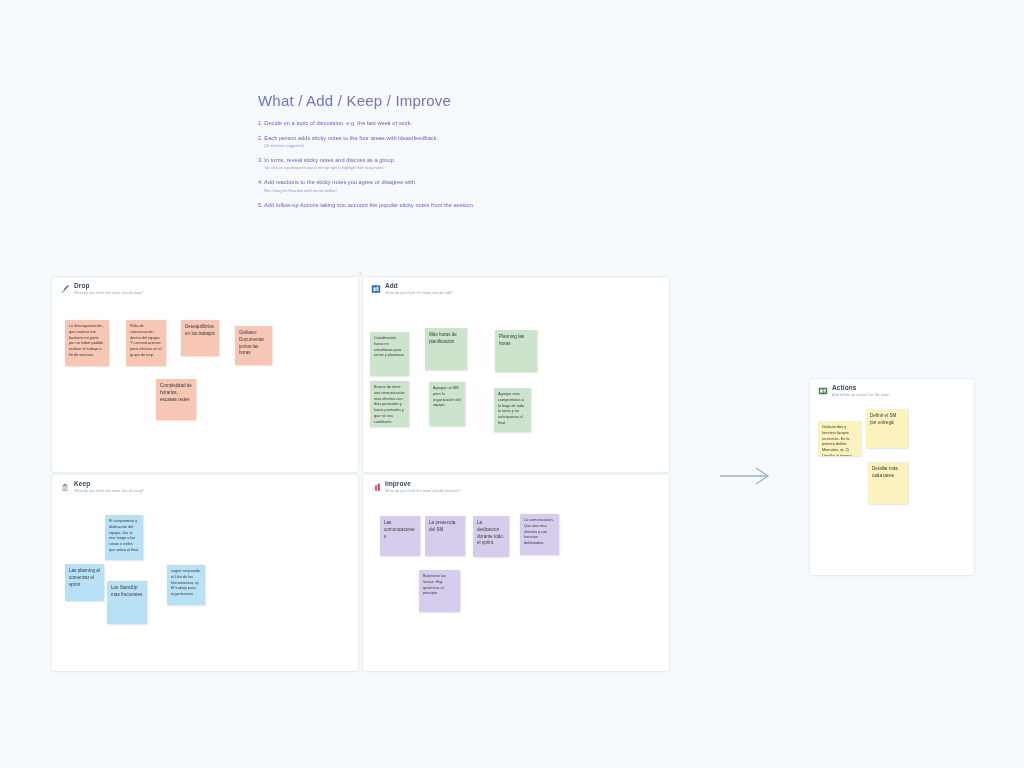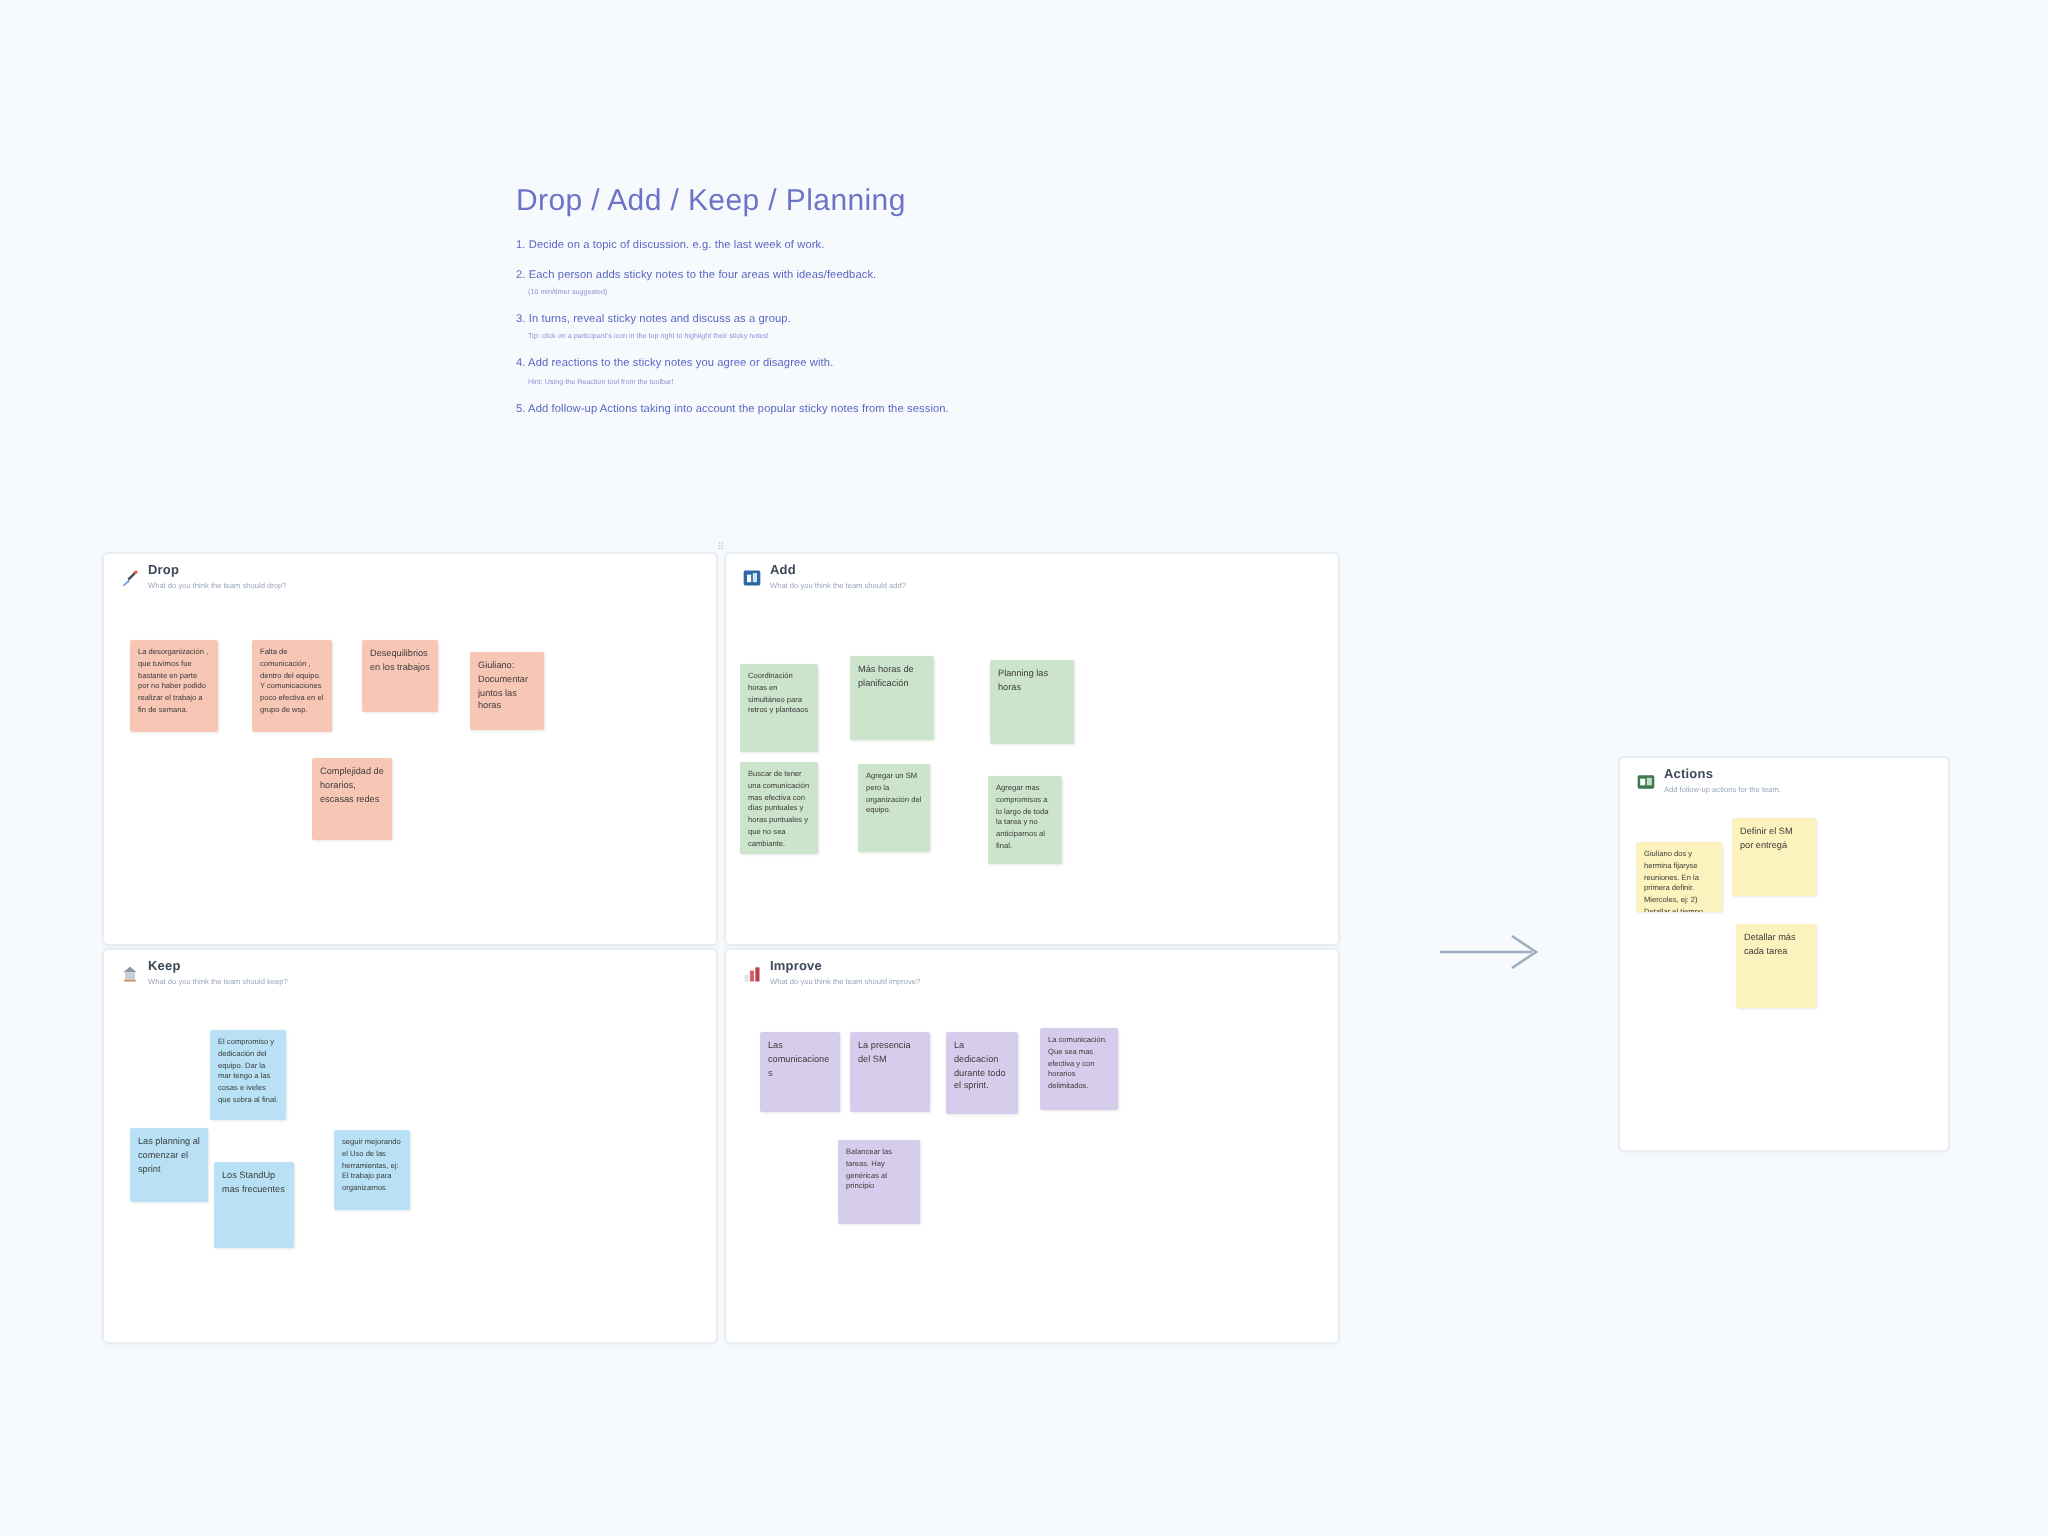--- a/index.html
+++ b/index.html
@@ -143,21 +143,21 @@
     width: 56px;
     height: 20px;
   }
 </style>
 </head>
 <body>
 
 <div id="root">
 
   <div class="instructions">
-    <div class="board-title">Drop / Add / Keep / Planning</div>
+    <div class="board-title">What / Add / Keep / Improve</div>
     <ul class="steps" id="steps-list">
         <li class="step">
           <span class="step-main">1. Decide on a topic of discussion. e.g. the last week of work.</span>
         </li>
         <li class="step">
           <span class="step-main">2. Each person adds sticky notes to the four areas with ideas/feedback.</span>
           <span class="step-sub">(10 min/timer suggested)</span>
         </li>
         <li class="step">
           <span class="step-main">3. In turns, reveal sticky notes and discuss as a group.</span>

